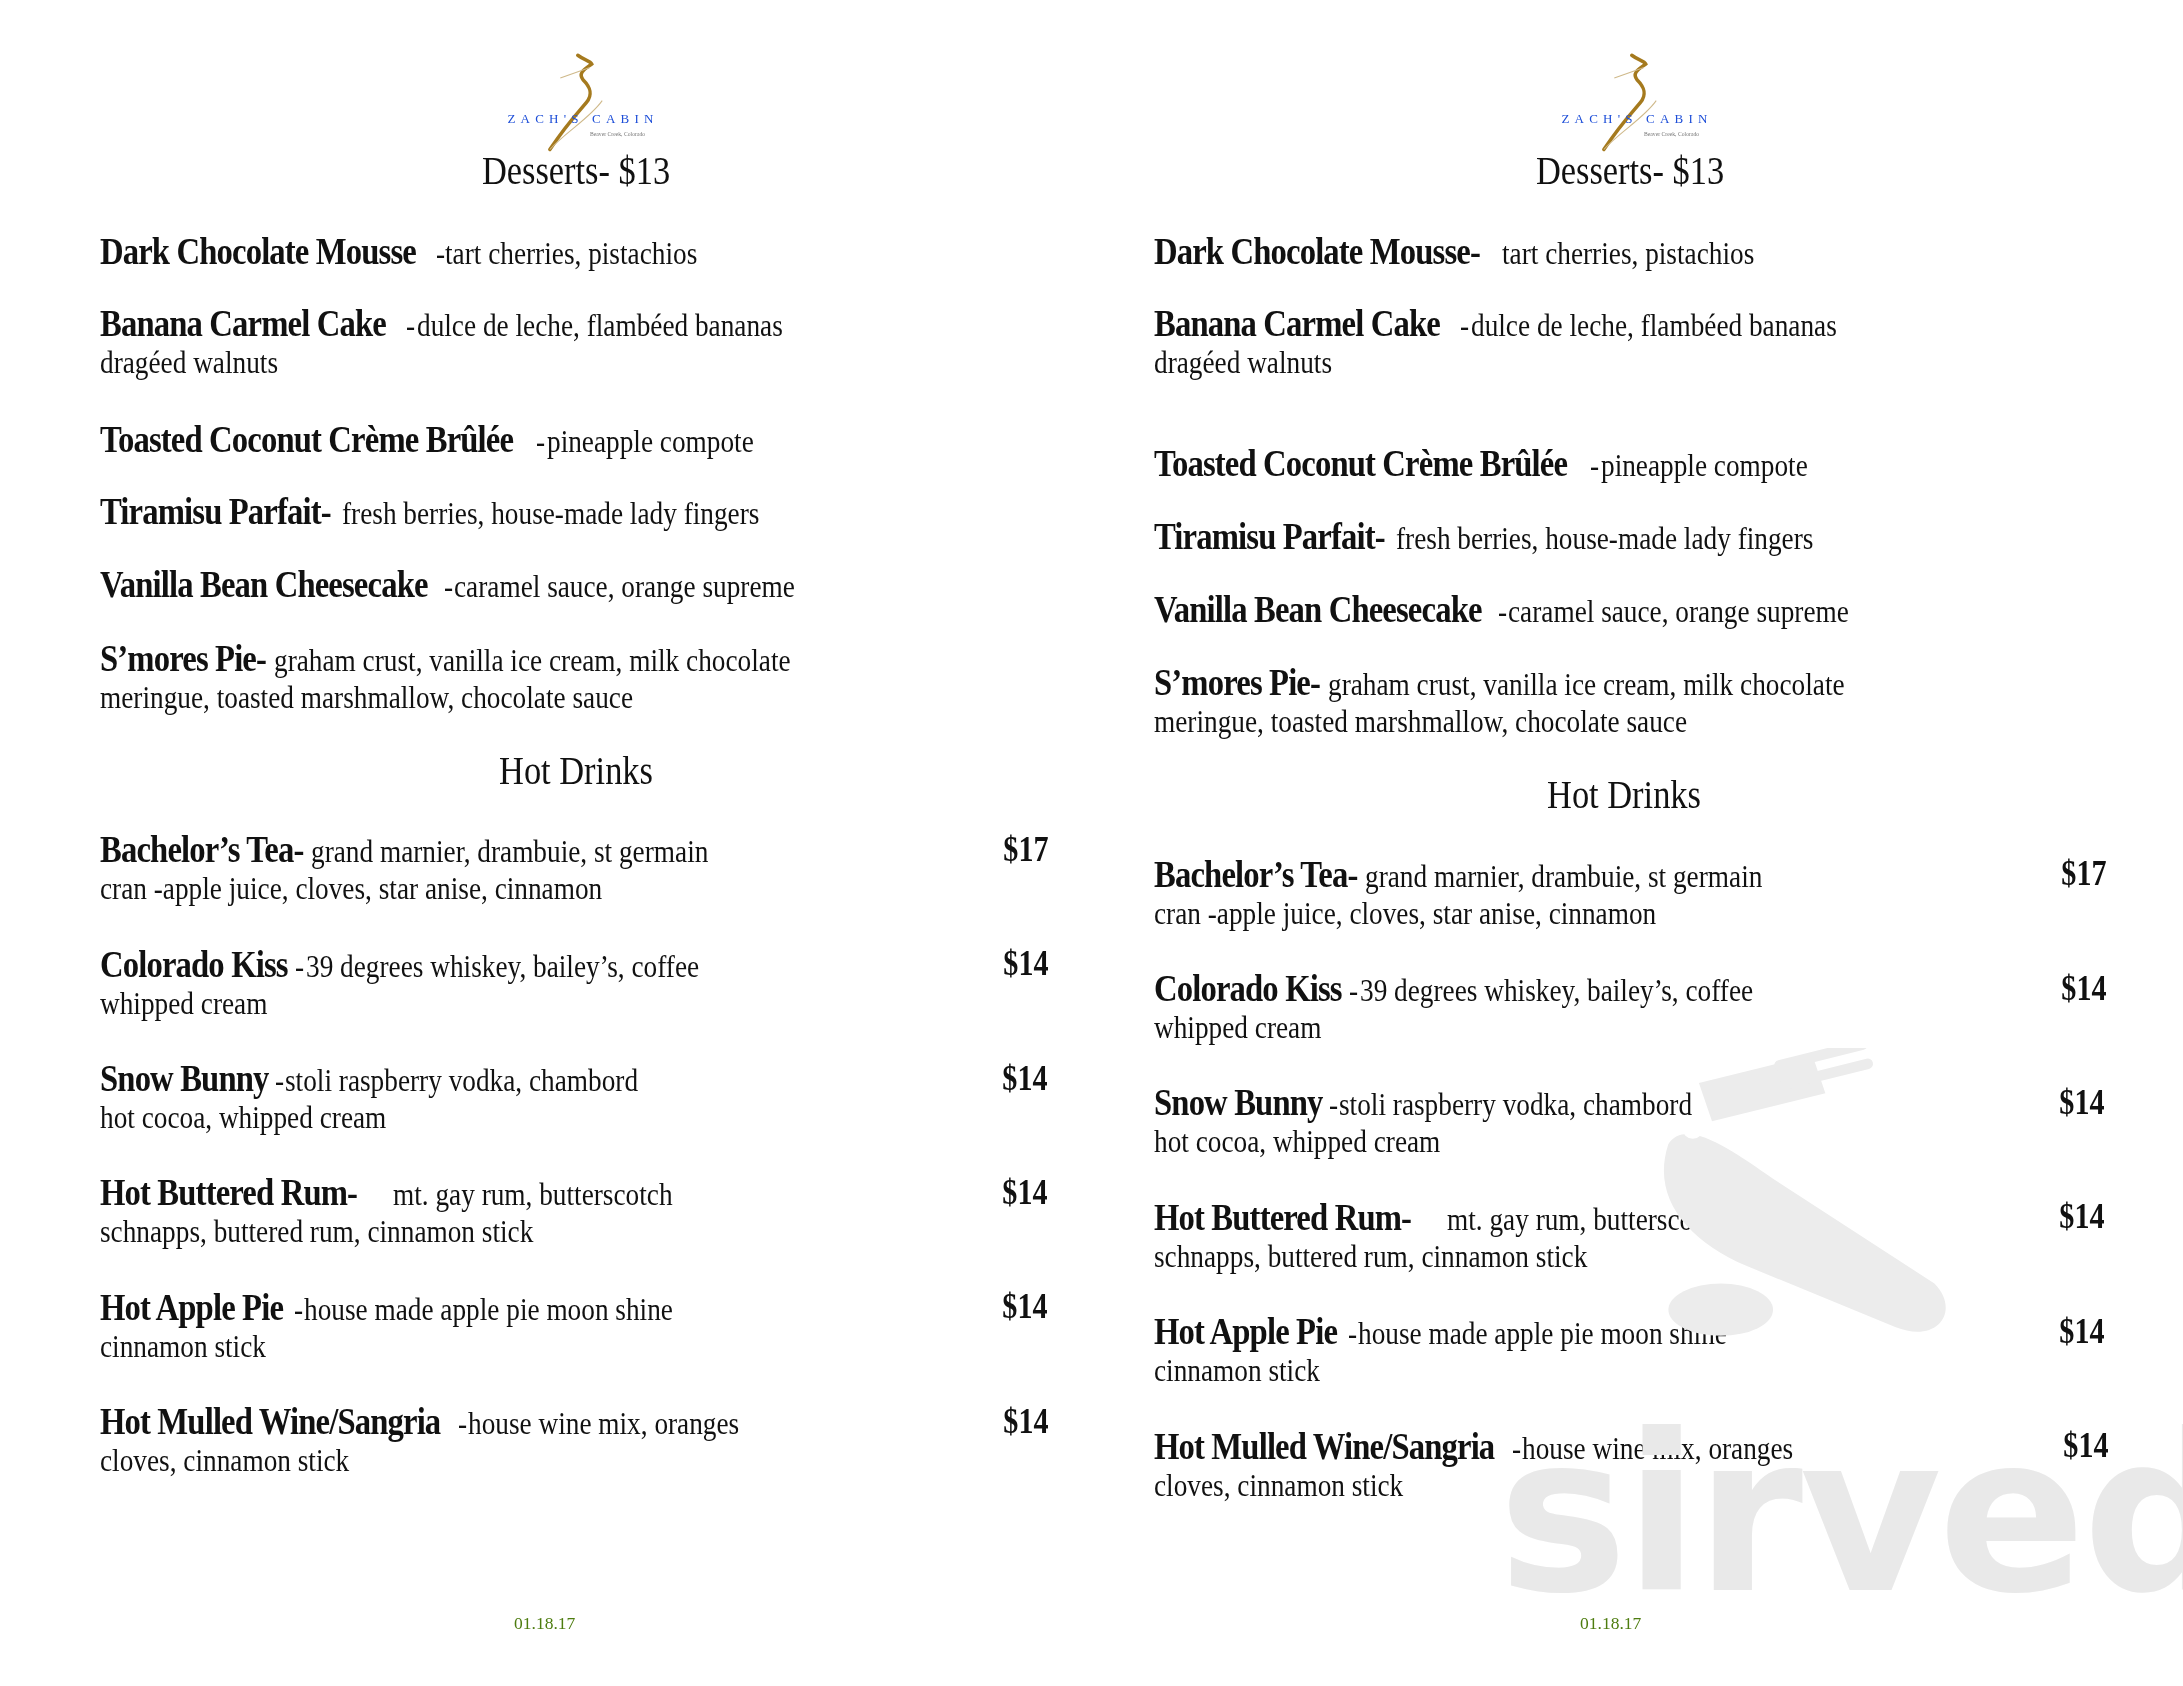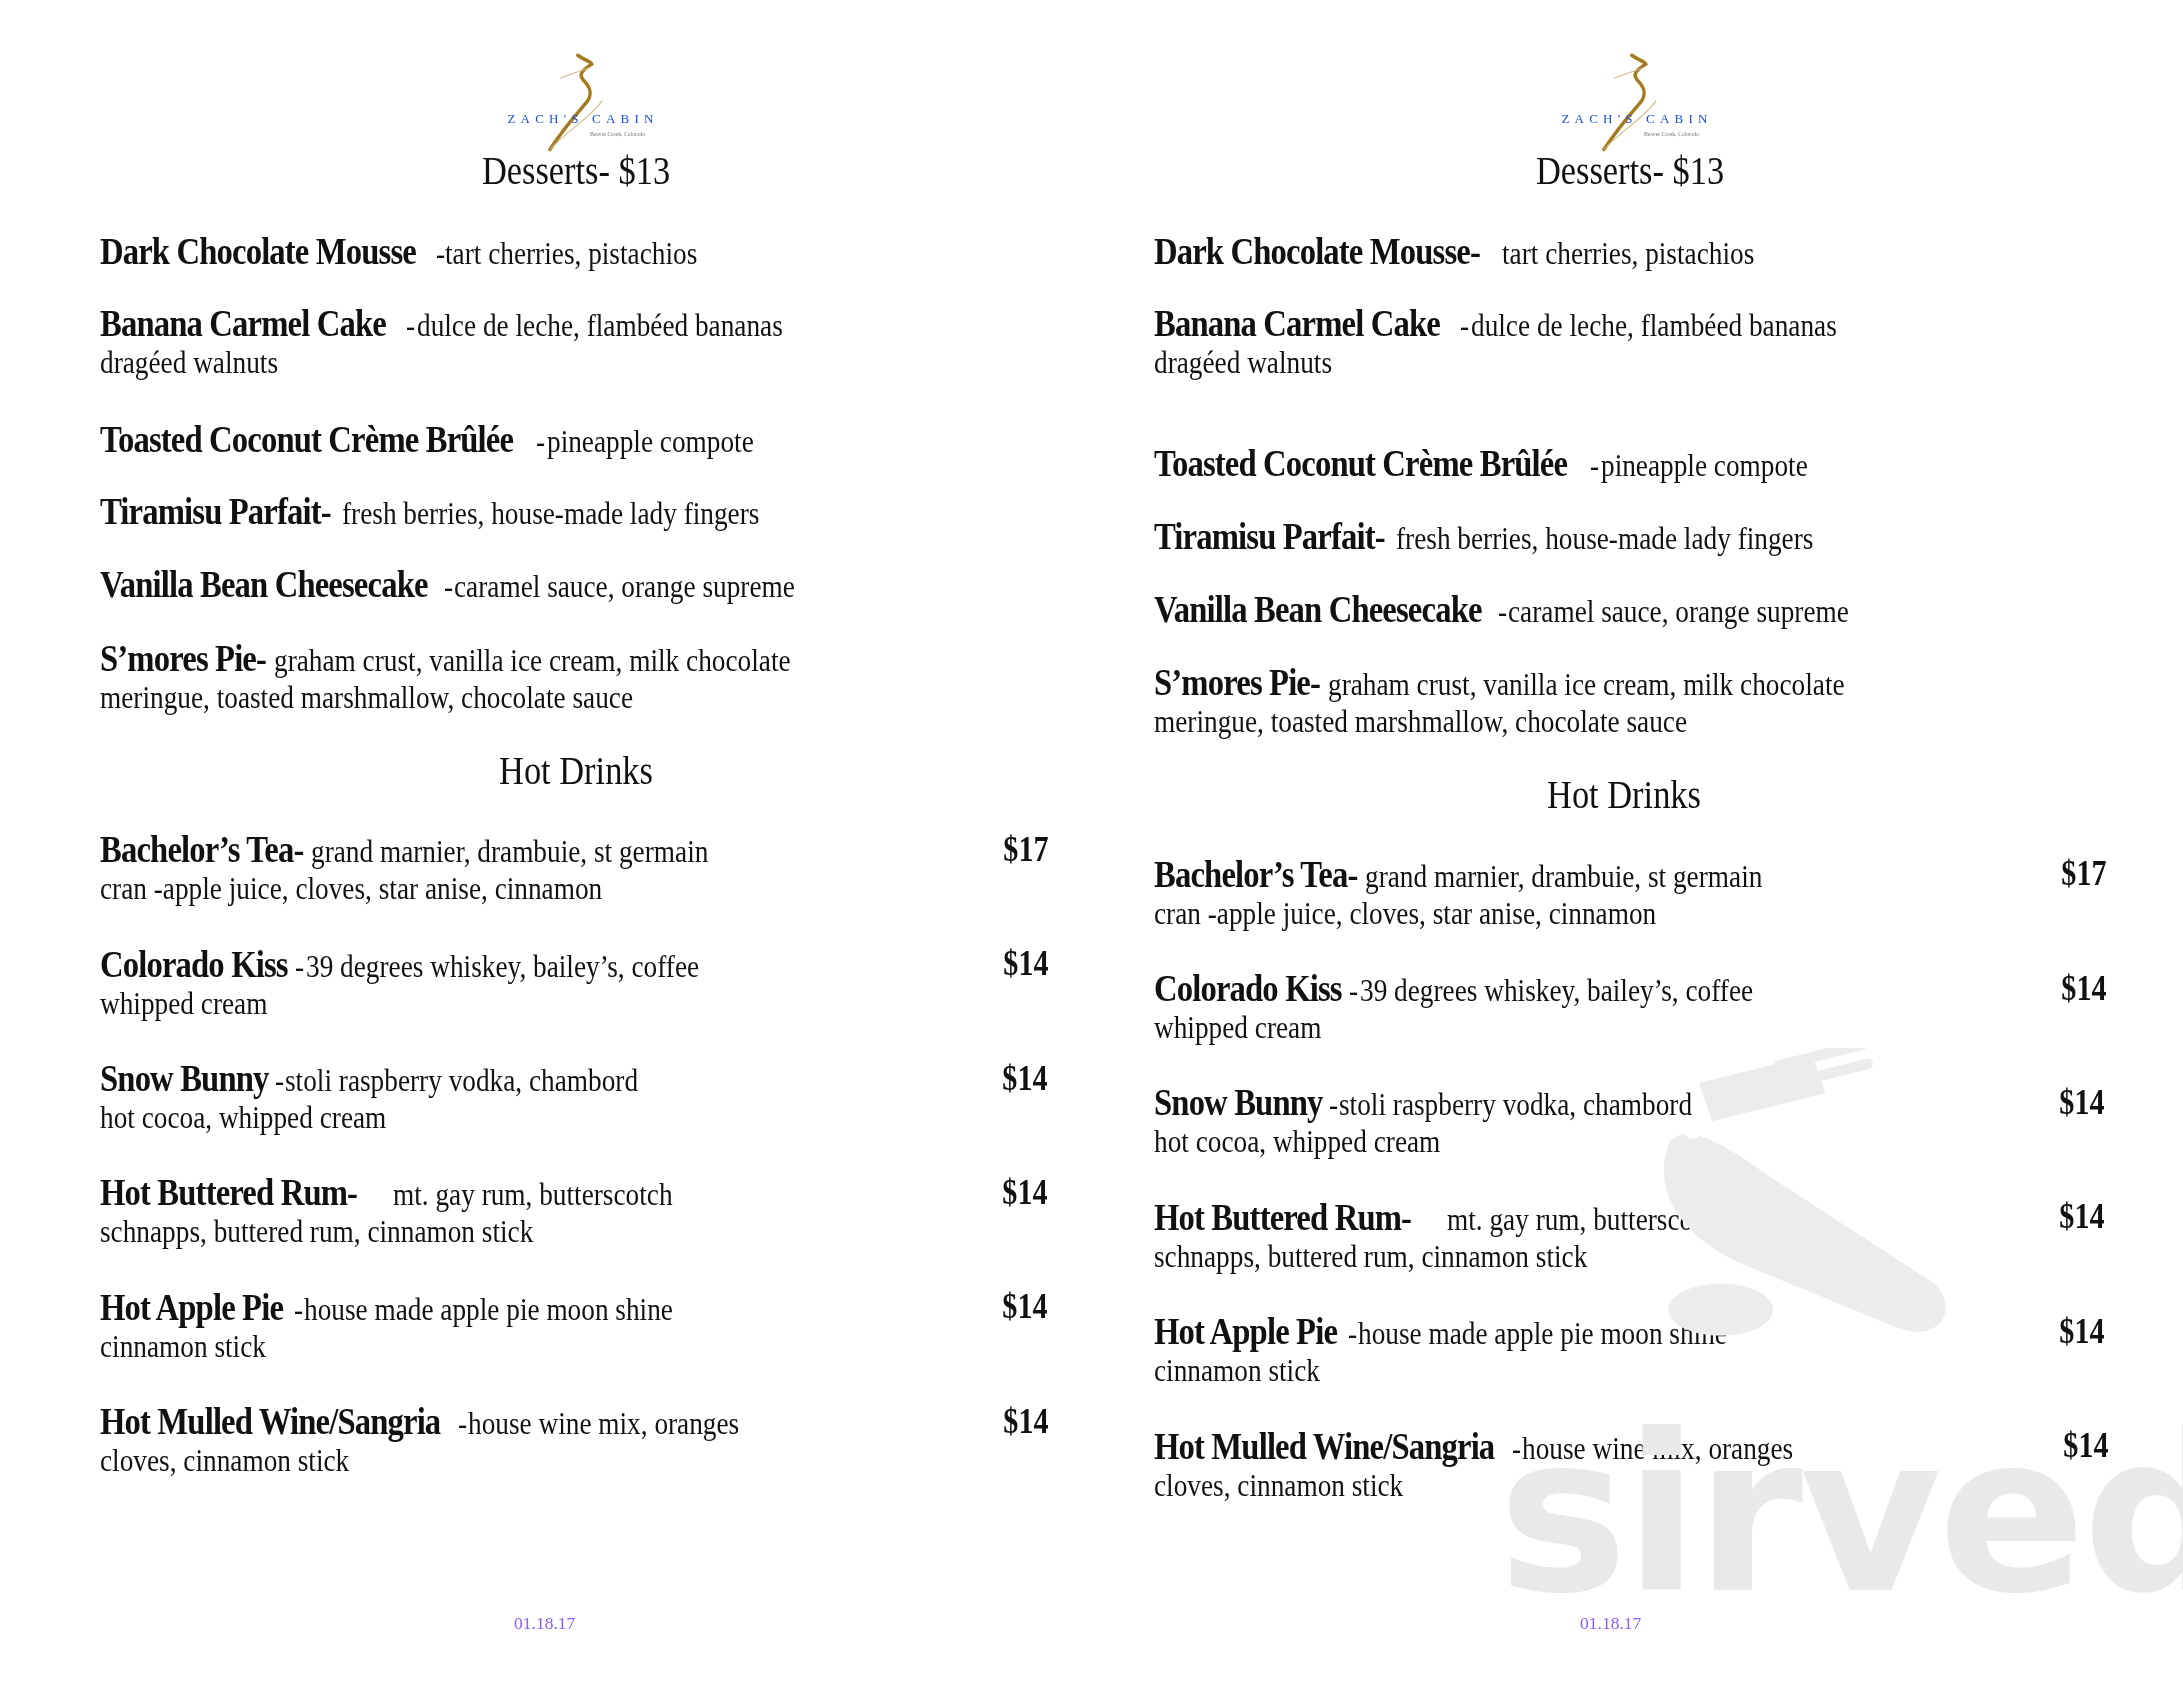--- a/index.html
+++ b/index.html
@@ -14,21 +14,21 @@
                font-size:13px; letter-spacing:5.2px; color:#1d4ed8; }
   .logo-sub { position:absolute; top:83px; left:103px; font-size:5.7px; color:#777; white-space:nowrap; }
   .title { position:absolute; font-size:40px; font-weight:normal; transform:scaleX(0.86); transform-origin:center;
            white-space:nowrap; text-align:center; width:524px; }
   .item { position:absolute; white-space:nowrap; }
   .item .name { font-size:38px; font-weight:bold; letter-spacing:-1px; display:inline-block; transform:scaleX(0.86); transform-origin:left; }
   .item .desc { font-size:31px; display:inline-block; transform:scaleX(0.88); transform-origin:left; }
   .row { display:flex; align-items:baseline; }
   .line2 { position:absolute; top:44px; left:0; font-size:31px; transform:scaleX(0.88); transform-origin:left; white-space:nowrap; }
   .price { position:absolute; font-size:35px; font-weight:bold; transform:scaleX(0.86); transform-origin:right; white-space:nowrap; }
-  .date { position:absolute; font-size:17.5px; color:#8b5cf6; }
+  .date { position:absolute; font-size:17.5px; color:#4d7c0f; }
   .watermark { position:absolute; pointer-events:none; }
   .wm-text { position:absolute; left:1498px; top:1406px; font-family:"DejaVu Sans","Liberation Sans",sans-serif;
              font-weight:bold; font-size:218px; color:#e9e9e9; letter-spacing:-3.5px; line-height:1; }
 </style>
 </head>
 <body>
 
 <div class="page left">
   <div class="logo" style="left:487px; top:48px;">
     <svg width="192" height="114" viewBox="0 0 220 130">

